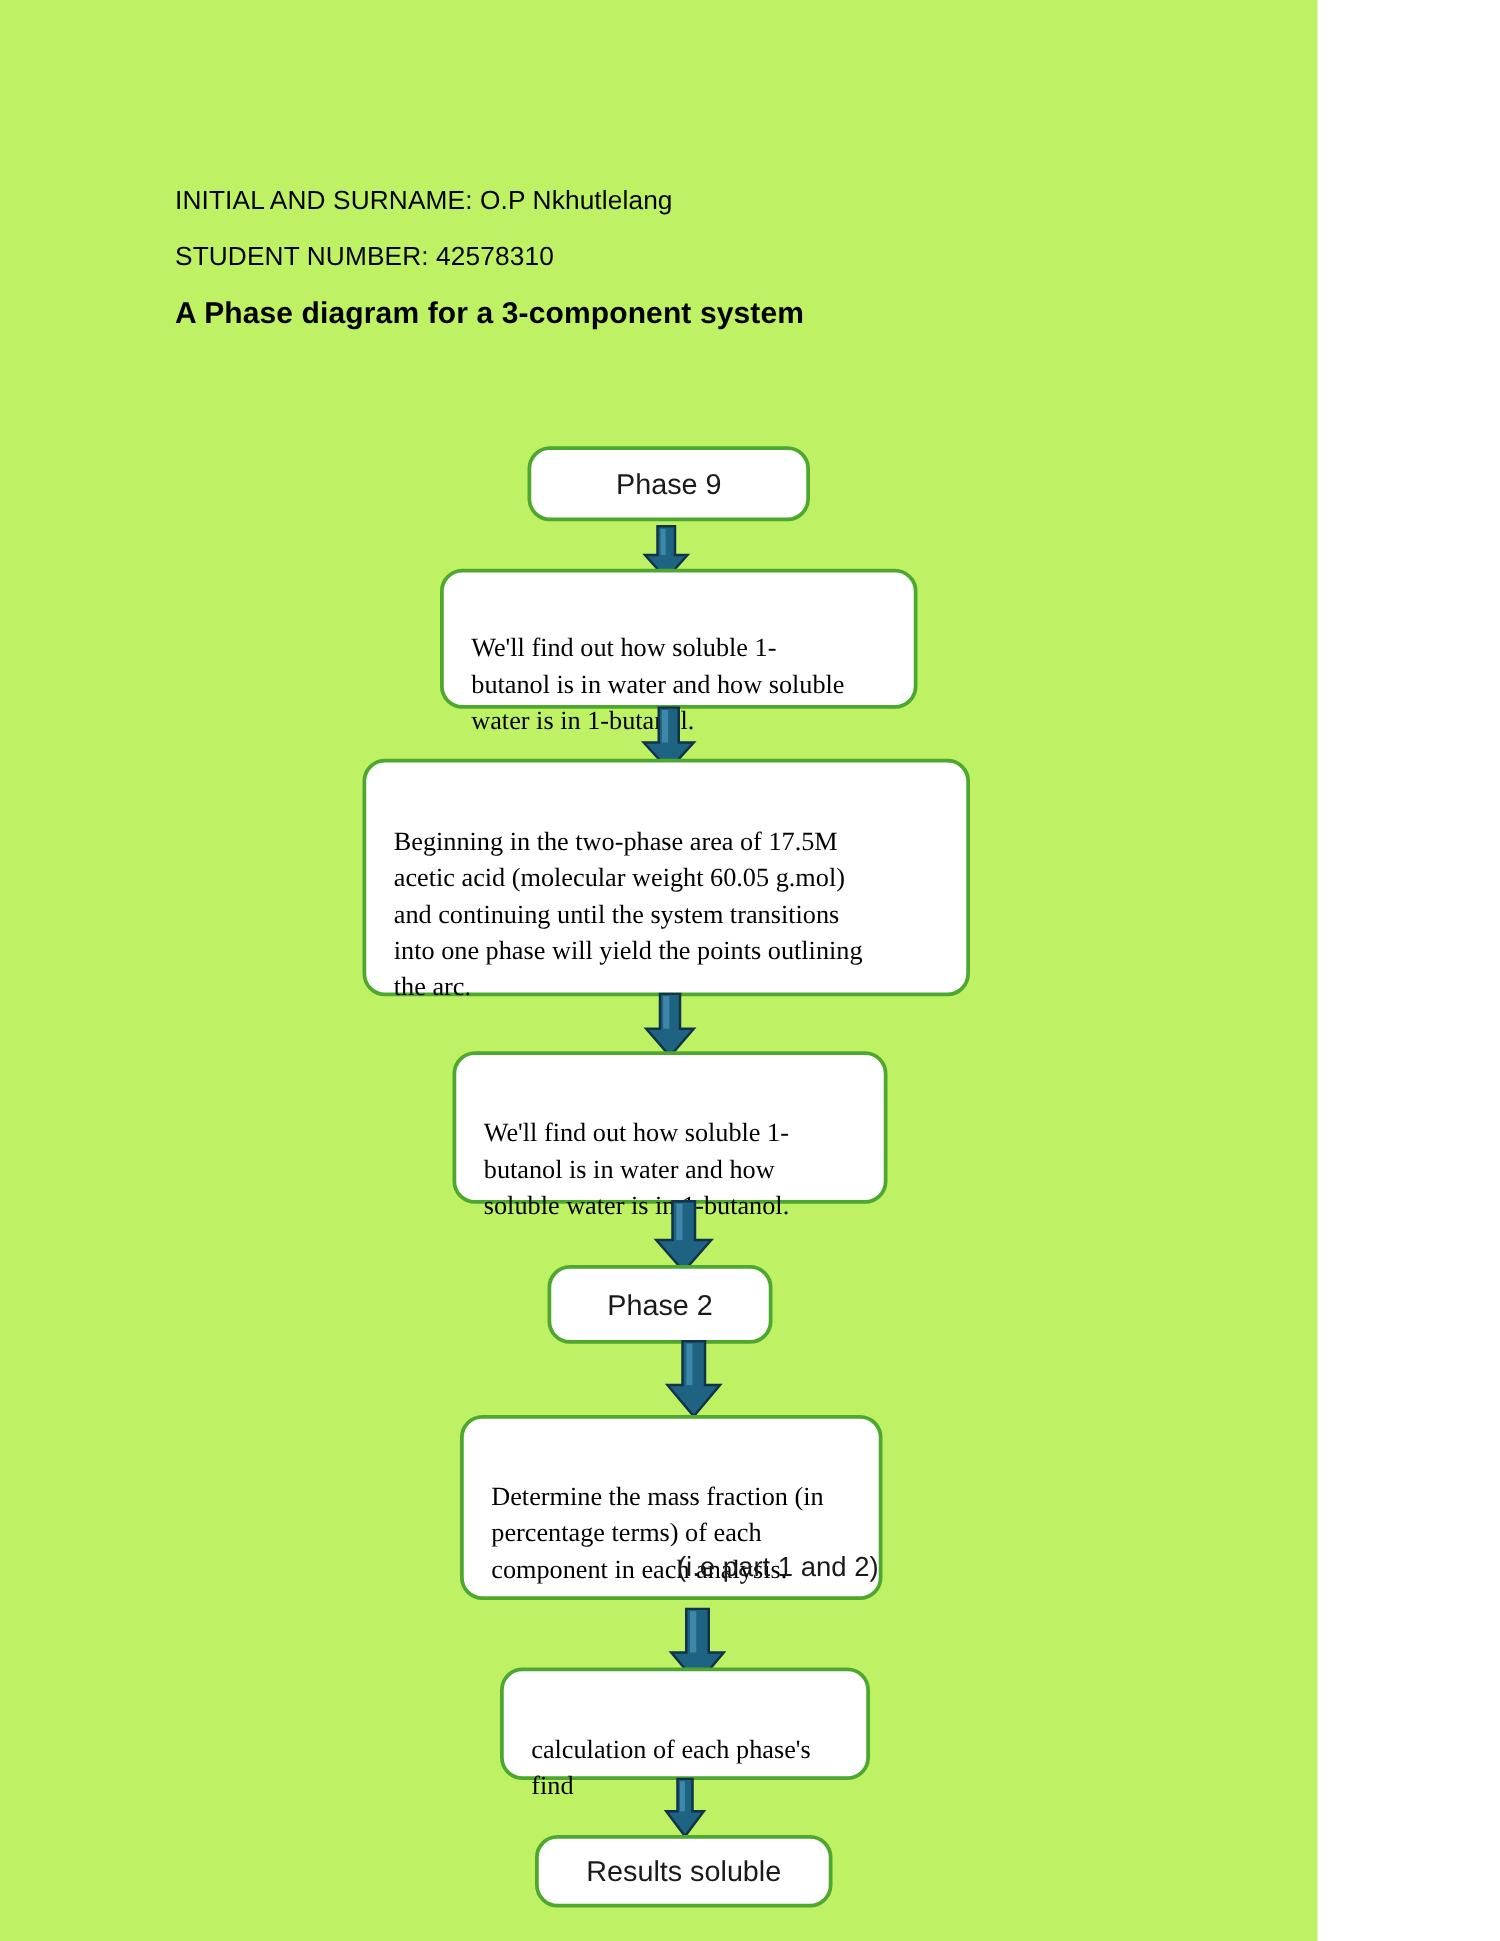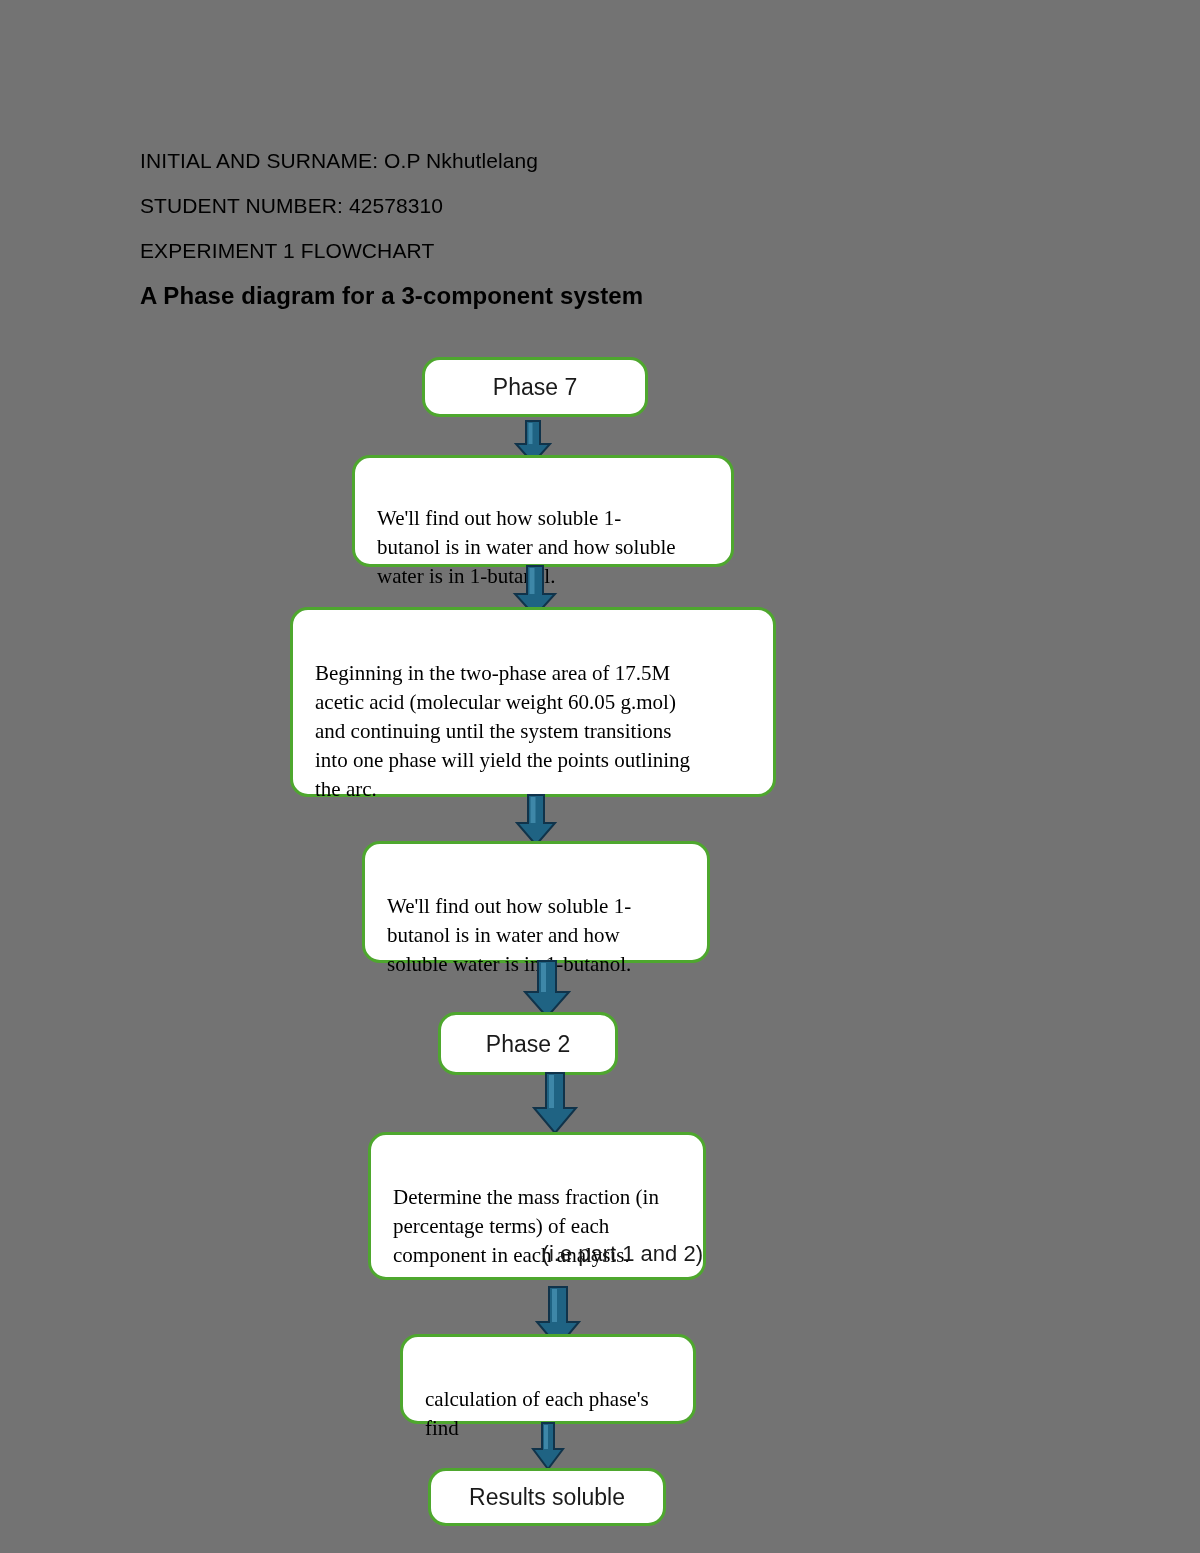--- a/index.html
+++ b/index.html
@@ -2,25 +2,26 @@
 <html><head>
 <meta charset="utf-8">
 <style>
   html, body {
     margin: 0;
     padding: 0;
     background: #ffffff;
   }
   .page {
     position: relative;
-    width: 1200px;
+    width: 1018px;
     height: 1553px;
-    background: #737373;
+    background: #bef264;
     overflow: hidden;
     font-family: "Liberation Sans", sans-serif;
+    padding-left: 36px;
   }
 
   
   .header {
     position: absolute;
     left: 140px;
     top: 138px;
     width: 900px;
   }
   .header-line {
@@ -96,28 +97,27 @@
   .arrow svg { display: block; }
 </style>
 </head>
 <body>
 
 <div class="page">
 
   <div class="header">
     <div class="header-line">INITIAL AND SURNAME: O.P Nkhutlelang</div>
     <div class="header-line">STUDENT NUMBER: 42578310</div>
-    <div class="header-line">EXPERIMENT 1 FLOWCHART</div>
     <div class="header-line bold">A Phase diagram for a 3-component system</div>
   </div>
 
   <div class="flow">
 
     <div class="node" style="left:422px; top:357px; width:226px; height:60px;">
-      <div class="node-title">Phase 7</div>
+      <div class="node-title">Phase 9</div>
     </div>
 
     <div class="arrow" style="left:514px; top:420px; width:38px; height:44px;">
       <svg width="38" height="44" viewBox="0 0 38 44">
         <polygon points="12,1 26,1 26,24 36,24 19,43 2,24 12,24" fill="#1F6383" stroke="#10334A" stroke-width="2"></polygon>
         <rect x="14.5" y="3" width="4" height="21" fill="#3E87A8"></rect>
       </svg>
     </div>
 
     <div class="node" style="left:352px; top:455px; width:382px; height:112px;">

